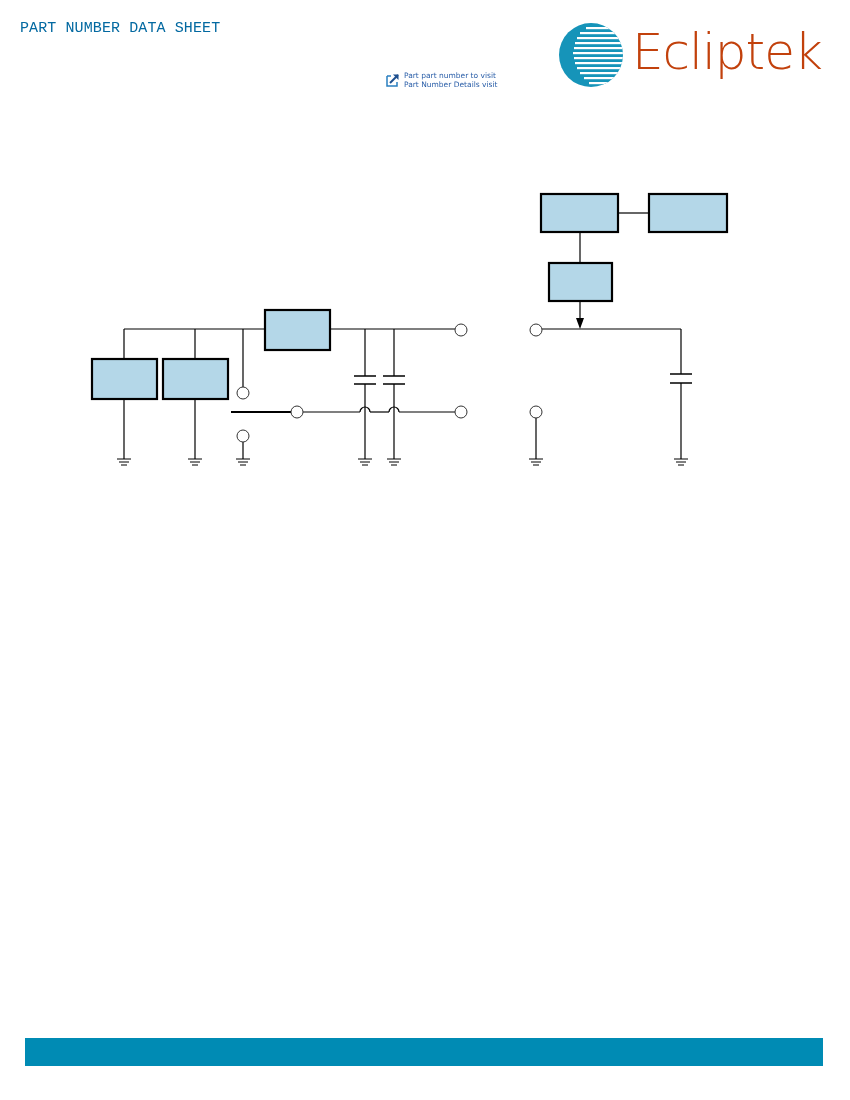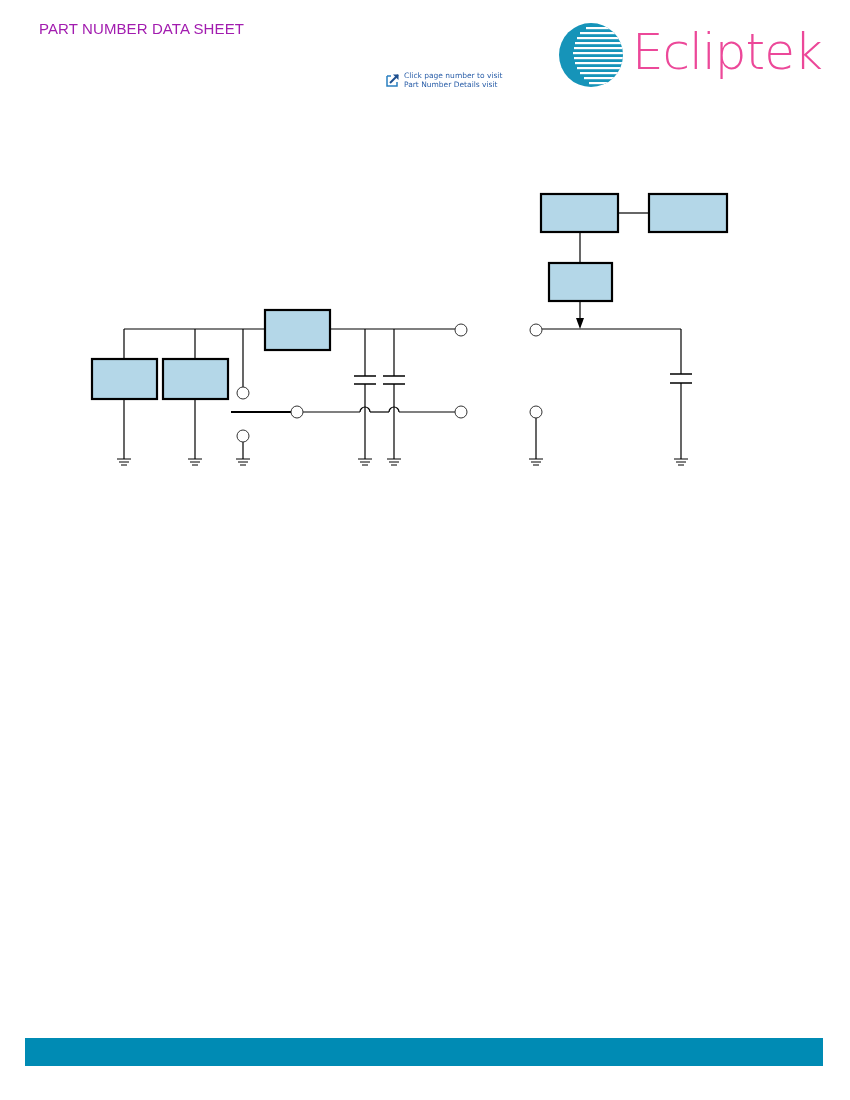--- a/index.html
+++ b/index.html
@@ -1,23 +1,23 @@
 <!DOCTYPE html>
 <html><head>
 <meta charset="utf-8">
 <style>
   html, body { margin: 0; padding: 0; background: #ffffff; }
   body { width: 850px; height: 1100px; position: relative; overflow: hidden;
          font-family: "DejaVu Sans", sans-serif; }
-  .title { position: absolute; left: 39px; top: 20px; font-size: 15px;
-           color: #a21caf; letter-spacing: 0.1px;
-           font-family: Liberation Sans, sans-serif; font-weight: normal; }
+  .title { position: absolute; left: 20px; top: 20px; font-size: 15px;
+           color: #0369a1; letter-spacing: 0.1px;
+           font-family: Liberation Mono, monospace; font-weight: normal; }
   .logo { position: absolute; left: 556px; top: 20px; width: 270px; height: 70px; }
   .logo-text { position: absolute; left: 76px; top: 2px; font-size: 50px;
-               color: #ec4899; font-family: "DejaVu Sans", sans-serif;
+               color: #c2410c; font-family: "DejaVu Sans", sans-serif;
                font-weight: 300; letter-spacing: -1px; line-height: 60px; }
   .hint { position: absolute; left: 386px; top: 72px; height: 20px;
           display: flex; align-items: flex-start; cursor: pointer; }
   .hint-icon { width: 14px; height: 14px; margin-right: 4px; margin-top: 1px; }
   .hint-text { font-size: 7.5px; line-height: 8.5px; color: #2a5ea8;
                font-family: "DejaVu Sans", sans-serif; }
   .diagram { position: absolute; left: 0; top: 0; width: 850px; height: 1100px; }
   .footer-bar { position: absolute; left: 25px; top: 1038px; width: 798px;
                 height: 28px; background: #008bb4; }
 </style>
@@ -27,21 +27,21 @@
 <div class="title">PART NUMBER DATA SHEET</div>
 
 <div class="hint">
   <svg class="hint-icon" viewBox="0 0 14 14">
     <path d="M1 3 L1 13 L11 13 L11 9" fill="none" stroke="#2a7fc0" stroke-width="1.5"></path>
     <path d="M1 3 L5 3" fill="none" stroke="#2a7fc0" stroke-width="1.5"></path>
     <path d="M4 10 L12 2" stroke="#1d4f8f" stroke-width="2"></path>
     <path d="M7 1.5 L12.5 1.5 L12.5 7 Z" fill="#1d4f8f"></path>
   </svg>
   <div class="hint-text">
-    <div>Click page number to visit</div>
+    <div>Part part number to visit</div>
     <div>Part Number Details visit</div>
   </div>
 </div>
 
 <div class="logo">
   <svg width="70" height="70" viewBox="0 0 70 70" style="position:absolute;left:0;top:0;">
     <defs>
       <clipPath id="globeClip">
           <circle cx="35" cy="35" r="32"></circle>
         </clipPath>

